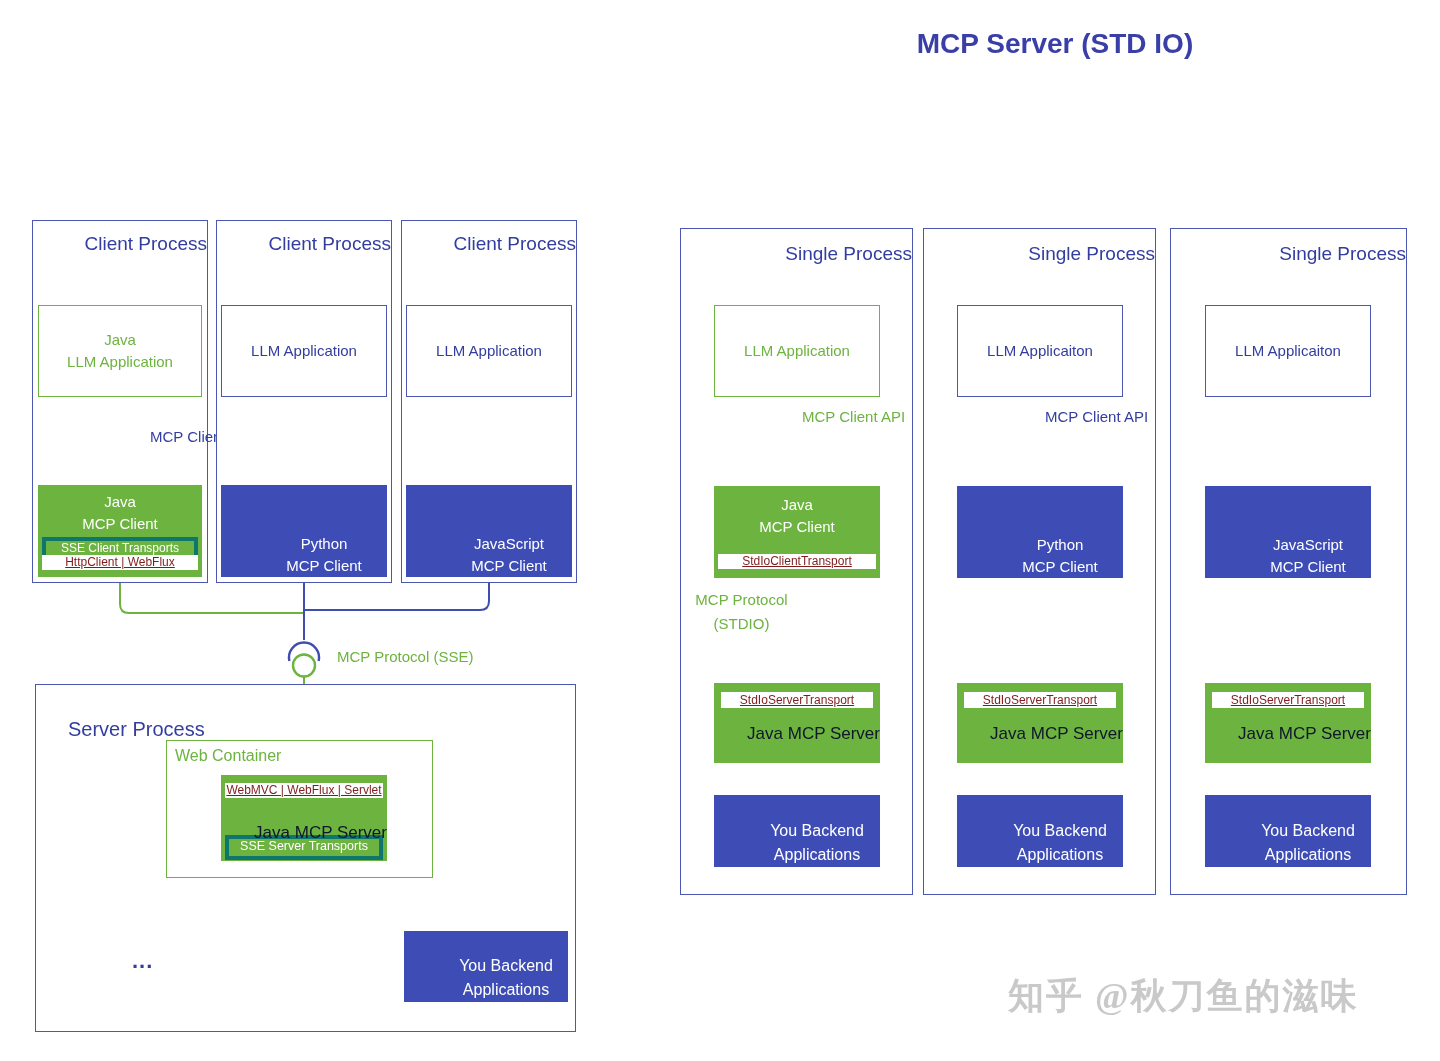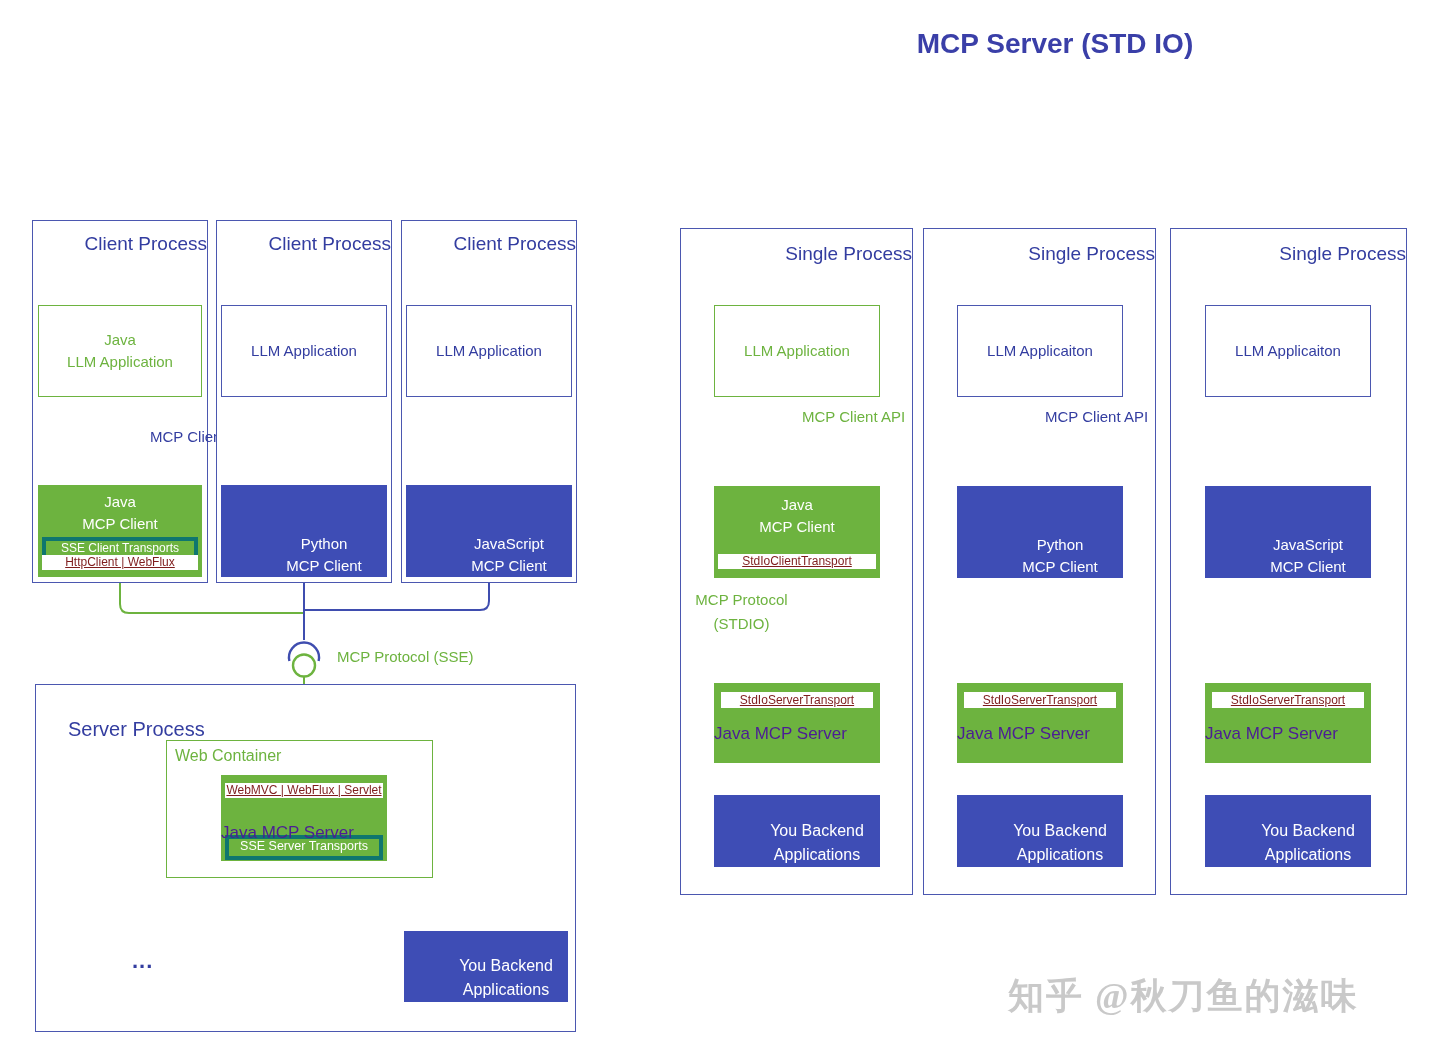--- a/index.html
+++ b/index.html
@@ -17,21 +17,21 @@
   .fillbox.green{background:#6db33f;}
   .fillbox.blue{background:#3e4db5;}
   .fillbox .lines{position:absolute;left:0;right:0;}
   .fillbox.centered{display:flex;flex-direction:column;align-items:center;justify-content:flex-end;padding-left:40px;}
   .strip{position:absolute;font-size:12px;text-align:center;white-space:nowrap;overflow:hidden;}
   .strip.outline{border:4px solid #0f766e;color:#fff;background:transparent;line-height:15px;}
   .strip.white{background:#fff;color:#7f1d1d;line-height:15px;text-decoration:underline;}
   .lbl{position:absolute;font-size:15px;white-space:nowrap;}
   .lbl.green{color:#6db33f;}
   .lbl.blue{color:#333da0;}
-  .server-name{position:absolute;left:0;right:0;text-align:left;color:#4c1d95;font-size:17px;}
+  .server-name{position:absolute;left:0;right:0;text-align:right;color:#0f172a;font-size:17px;}
   .ellipsis{position:absolute;color:#333da0;font-size:22px;font-weight:bold;letter-spacing:1px;}
   .watermark{position:absolute;color:#c9c9c9;font-size:36px;font-weight:bold;letter-spacing:2px;
              font-family:Liberation Serif, serif;white-space:nowrap;}
   svg.wires{position:absolute;left:0;top:0;pointer-events:none;}
 </style>
 </head>
 <body>
 
 <div class="canvas">
 

